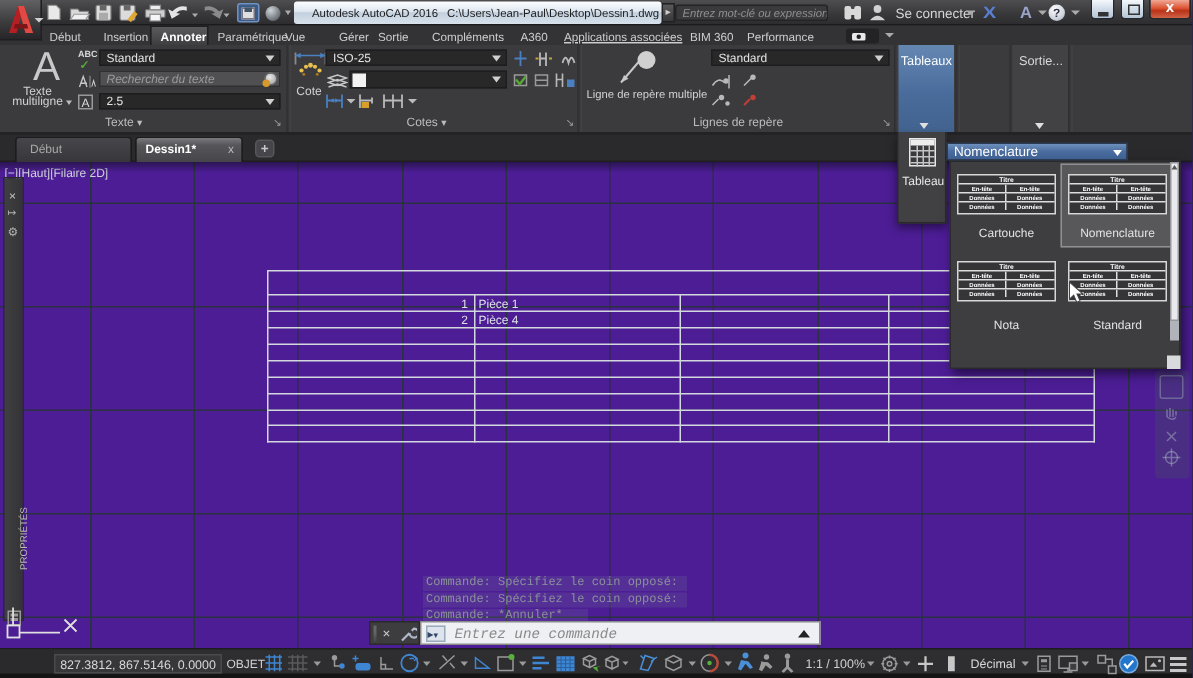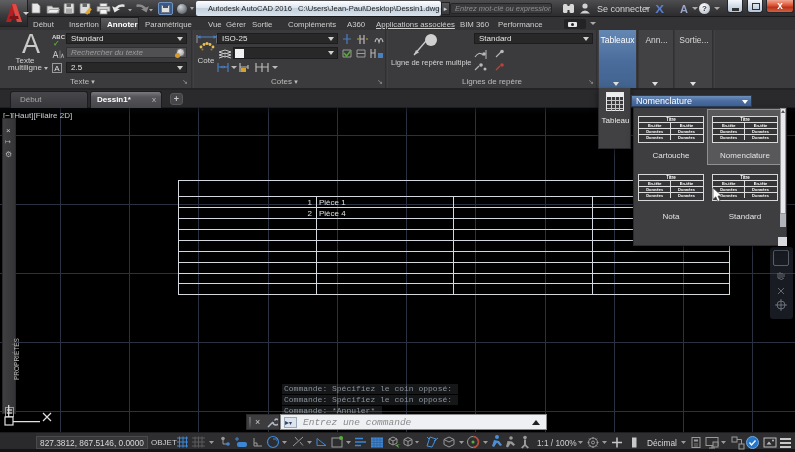--- a/index.html
+++ b/index.html
@@ -26,21 +26,21 @@
   .psep { top:0; width:3px; height:58px; background:linear-gradient(90deg,#2c2c2e,#454547); }
   .combo { background:#282828; border:1px solid #1d1d1f; color:#e4e4e4; font-size:8px; height:11px; line-height:10px; padding-left:4px; white-space:nowrap; overflow:hidden; }
   .cardn { position:absolute; right:3px; top:3px; width:0; height:0; border-left:3px solid transparent; border-right:3px solid transparent; border-top:4px solid #cfcfcf; }
   .ftr { font-size:8px; color:#bcbcbc; }
   .lnch { font-size:7px; color:#9a9a9a; }
   .pdn { width:0;height:0;border-left:3.5px solid transparent;border-right:3.5px solid transparent;border-top:4px solid #e0e0e0; }
   
   #filetabs { left:0; top:90px; width:795px; height:18px; background:#2a2a2c; border-bottom:1px solid #1e1e20; }
   .ftab { top:1px; height:17px; border:1px solid #1c1c1e; border-bottom:none; border-radius:3px 3px 0 0; }
   
-  #canvas { left:0; top:108px; width:795px; height:324px; background:#000000; overflow:hidden; }
+  #canvas { left:0; top:108px; width:795px; height:324px; background:#4c1d95; overflow:hidden; }
   .gv { position:absolute; top:0; width:1px; height:324px; background:#2a3140; }
   .gh { position:absolute; left:0; width:795px; height:1px; background:#2a3140; }
   .tl { position:absolute; background:#d3d8de; }
   .ttx { position:absolute; color:#dde1e6; font-size:8px; }
   
   .chl { position:absolute; left:282px; height:10px; background:rgba(130,140,152,0.16); color:#8b919b;
         font-family:"Liberation Mono",monospace; font-size:8px; line-height:10px; padding-left:2px; white-space:pre;}
   
   #cmdbar { left:246px; top:414px; width:301px; height:16px; z-index:40; }
   
@@ -116,21 +116,21 @@
   </div>
 
   <svg class="abs" width="60" height="45" style="left:0px;top:275px;">
     <rect x="5" y="34" width="8" height="8" fill="none" stroke="#e0e0e0" stroke-width="1.2"></rect>
     <path d="M8.7 34 V22 M13 38.7 H40" stroke="#e0e0e0" stroke-width="1.2"></path>
     <path d="M43 30 l8 8 M51 30 l-8 8" stroke="#e0e0e0" stroke-width="1.2"></path>
   </svg>
 
   <div class="chl" style="top:276px;width:176px;">Commande: Spécifiez le coin opposé:</div>
   <div class="chl" style="top:287px;width:176px;">Commande: Spécifiez le coin opposé:</div>
-  <div class="chl" style="top:298px;width:100px;">Commande: *Annuler*</div>
+  <div class="chl" style="top:298px;width:110px;">Commande: *Annuler*</div>
 
   <div class="abs" style="left:770px;top:139px;width:23px;height:72px;background:rgba(70,80,96,0.35);border-radius:3px;">
     <div style="position:absolute;left:3px;top:3px;width:16px;height:16px;border:1px solid rgba(150,160,175,0.5);border-radius:2px;"></div>
     <svg width="23" height="50" style="position:absolute;left:0;top:21px;">
       <g stroke="rgba(160,170,185,0.55)" fill="none" stroke-width="1">
       <path d="M8 10 v-5 m2 5 v-6 m2 6 v-5 m2 4 v-3 m-6 4 q4 3 6 0"></path>
       <path d="M8 20 l6 6 m0 -6 l-6 6"></path>
       <circle cx="11" cy="37" r="4"></circle>
           <path d="M11 31 v12 M5 37 h12"></path>
       </g>
@@ -207,21 +207,21 @@
 <div class="abs ttext" style="left:208px;">Autodesk AutoCAD 2016</div>
 <div class="abs ttext" style="left:298px;">C:\Users\Jean-Paul\Desktop\Dessin1.dwg</div>
 <div class="abs" id="srch">Entrez mot-clé ou expression</div>
 
 <div class="abs" id="tabrow">
   <div class="abs" id="tabsel"></div>
   <div class="abs rtab" style="left:33px;">Début</div>
   <div class="abs rtab" style="left:69px;">Insertion</div>
   <div class="abs rtab" style="left:107px;color:#fff;font-weight:bold;font-size:8px;">Annoter</div>
   <div class="abs rtab" style="left:145px;">Paramétrique</div>
-  <div class="abs rtab" style="left:208px;">Vue</div>
+  <div class="abs rtab" style="left:190px;">Vue</div>
   <div class="abs rtab" style="left:226px;">Gérer</div>
   <div class="abs rtab" style="left:252px;">Sortie</div>
   <div class="abs rtab" style="left:288px;">Compléments</div>
   <div class="abs rtab" style="left:347px;">A360</div>
   <div class="abs rtab" style="left:376px;text-decoration:underline;">Applications associées</div>
   <div class="abs rtab" style="left:460px;">BIM 360</div>
   <div class="abs rtab" style="left:498px;">Performance</div>
   <div class="abs" style="left:564px;top:2px;width:22px;height:10px;background:#232325;border-radius:2px;">
      <div style="position:absolute;left:4px;top:3px;width:9px;height:5px;background:#e8e8e8;border-radius:1px"></div>
      <div style="position:absolute;left:6.5px;top:4px;width:3px;height:3px;background:#232325;border-radius:50%"></div>
@@ -330,24 +330,20 @@
   <div class="abs ftr" style="left:462px;top:47px;">Lignes de repère</div>
   <div class="abs lnch" style="left:588px;top:48px;">↘</div>
   <div class="abs psep" style="left:596px;"></div>
 
   <div class="abs" style="left:599px;top:0px;width:37px;height:58px;background:linear-gradient(#6487b2,#4a6c9c 55%,#42638f);">
     <div style="position:absolute;left:0;top:5px;width:37px;text-align:center;font-size:8.5px;color:#fff;">Tableaux</div>
     <div class="pdn" style="position:absolute;left:14px;top:52px;"></div>
   </div>
   <div class="abs psep" style="left:637px;"></div>
 
-  <div class="abs" style="left:640px;top:0px;width:33px;height:58px;background:#424244;">
-    <div style="position:absolute;left:0;top:5px;width:33px;text-align:center;font-size:8.5px;color:#d8d8d8;">Ann...</div>
-    <div class="pdn" style="position:absolute;left:12px;top:52px;"></div>
-  </div>
   <div class="abs psep" style="left:673px;"></div>
 
   <div class="abs" style="left:676px;top:0px;width:36px;height:58px;background:#424244;">
     <div style="position:absolute;left:0;top:5px;width:36px;text-align:center;font-size:8.5px;color:#d8d8d8;">Sortie...</div>
     <div class="pdn" style="position:absolute;left:14px;top:52px;"></div>
   </div>
   <div class="abs psep" style="left:712px;"></div>
 </div>
 
 <div class="abs" id="filetabs">

